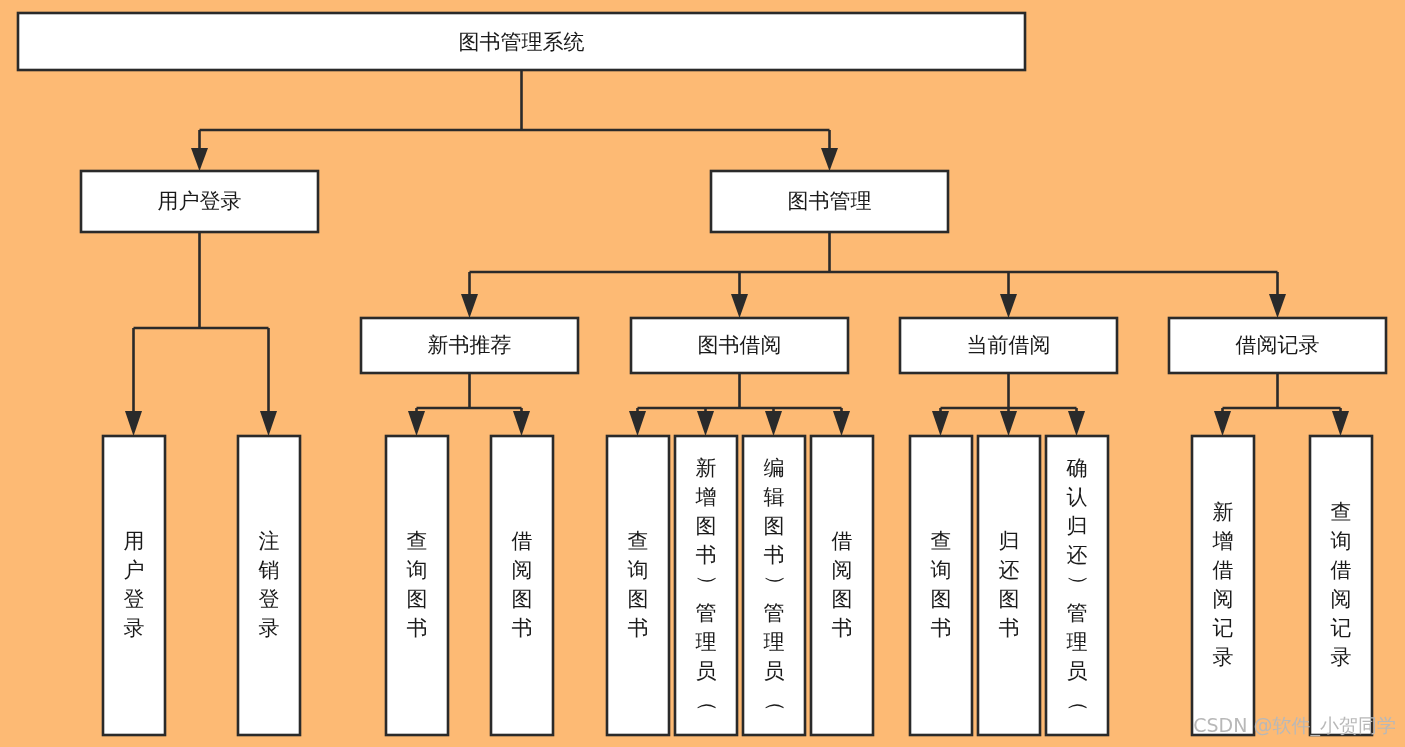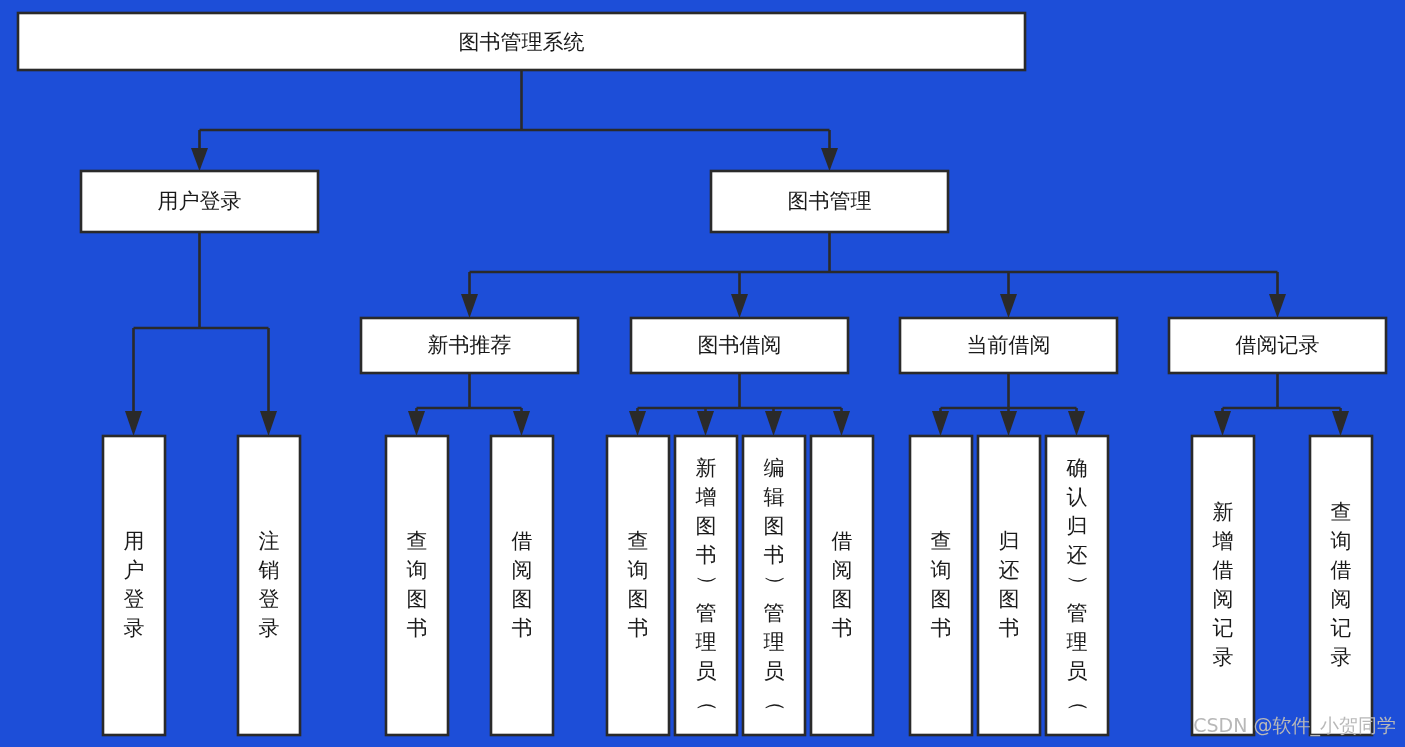--- a/index.html
+++ b/index.html
@@ -11,21 +11,21 @@
   body {
     width: 1405px;
     height: 747px;
     overflow: hidden;
     font-family: "DejaVu Sans", "Liberation Sans", sans-serif;
   }
   #diagram-root {
     position: relative;
     width: 1405px;
     height: 747px;
-    background: #1d4ed8;
+    background: #fdba74;
   }
   #diagram-svg {
     position: absolute;
     top: 0;
     left: 0;
     width: 1405px;
     height: 747px;
   }
   .node-box {
     fill: #ffffff;

